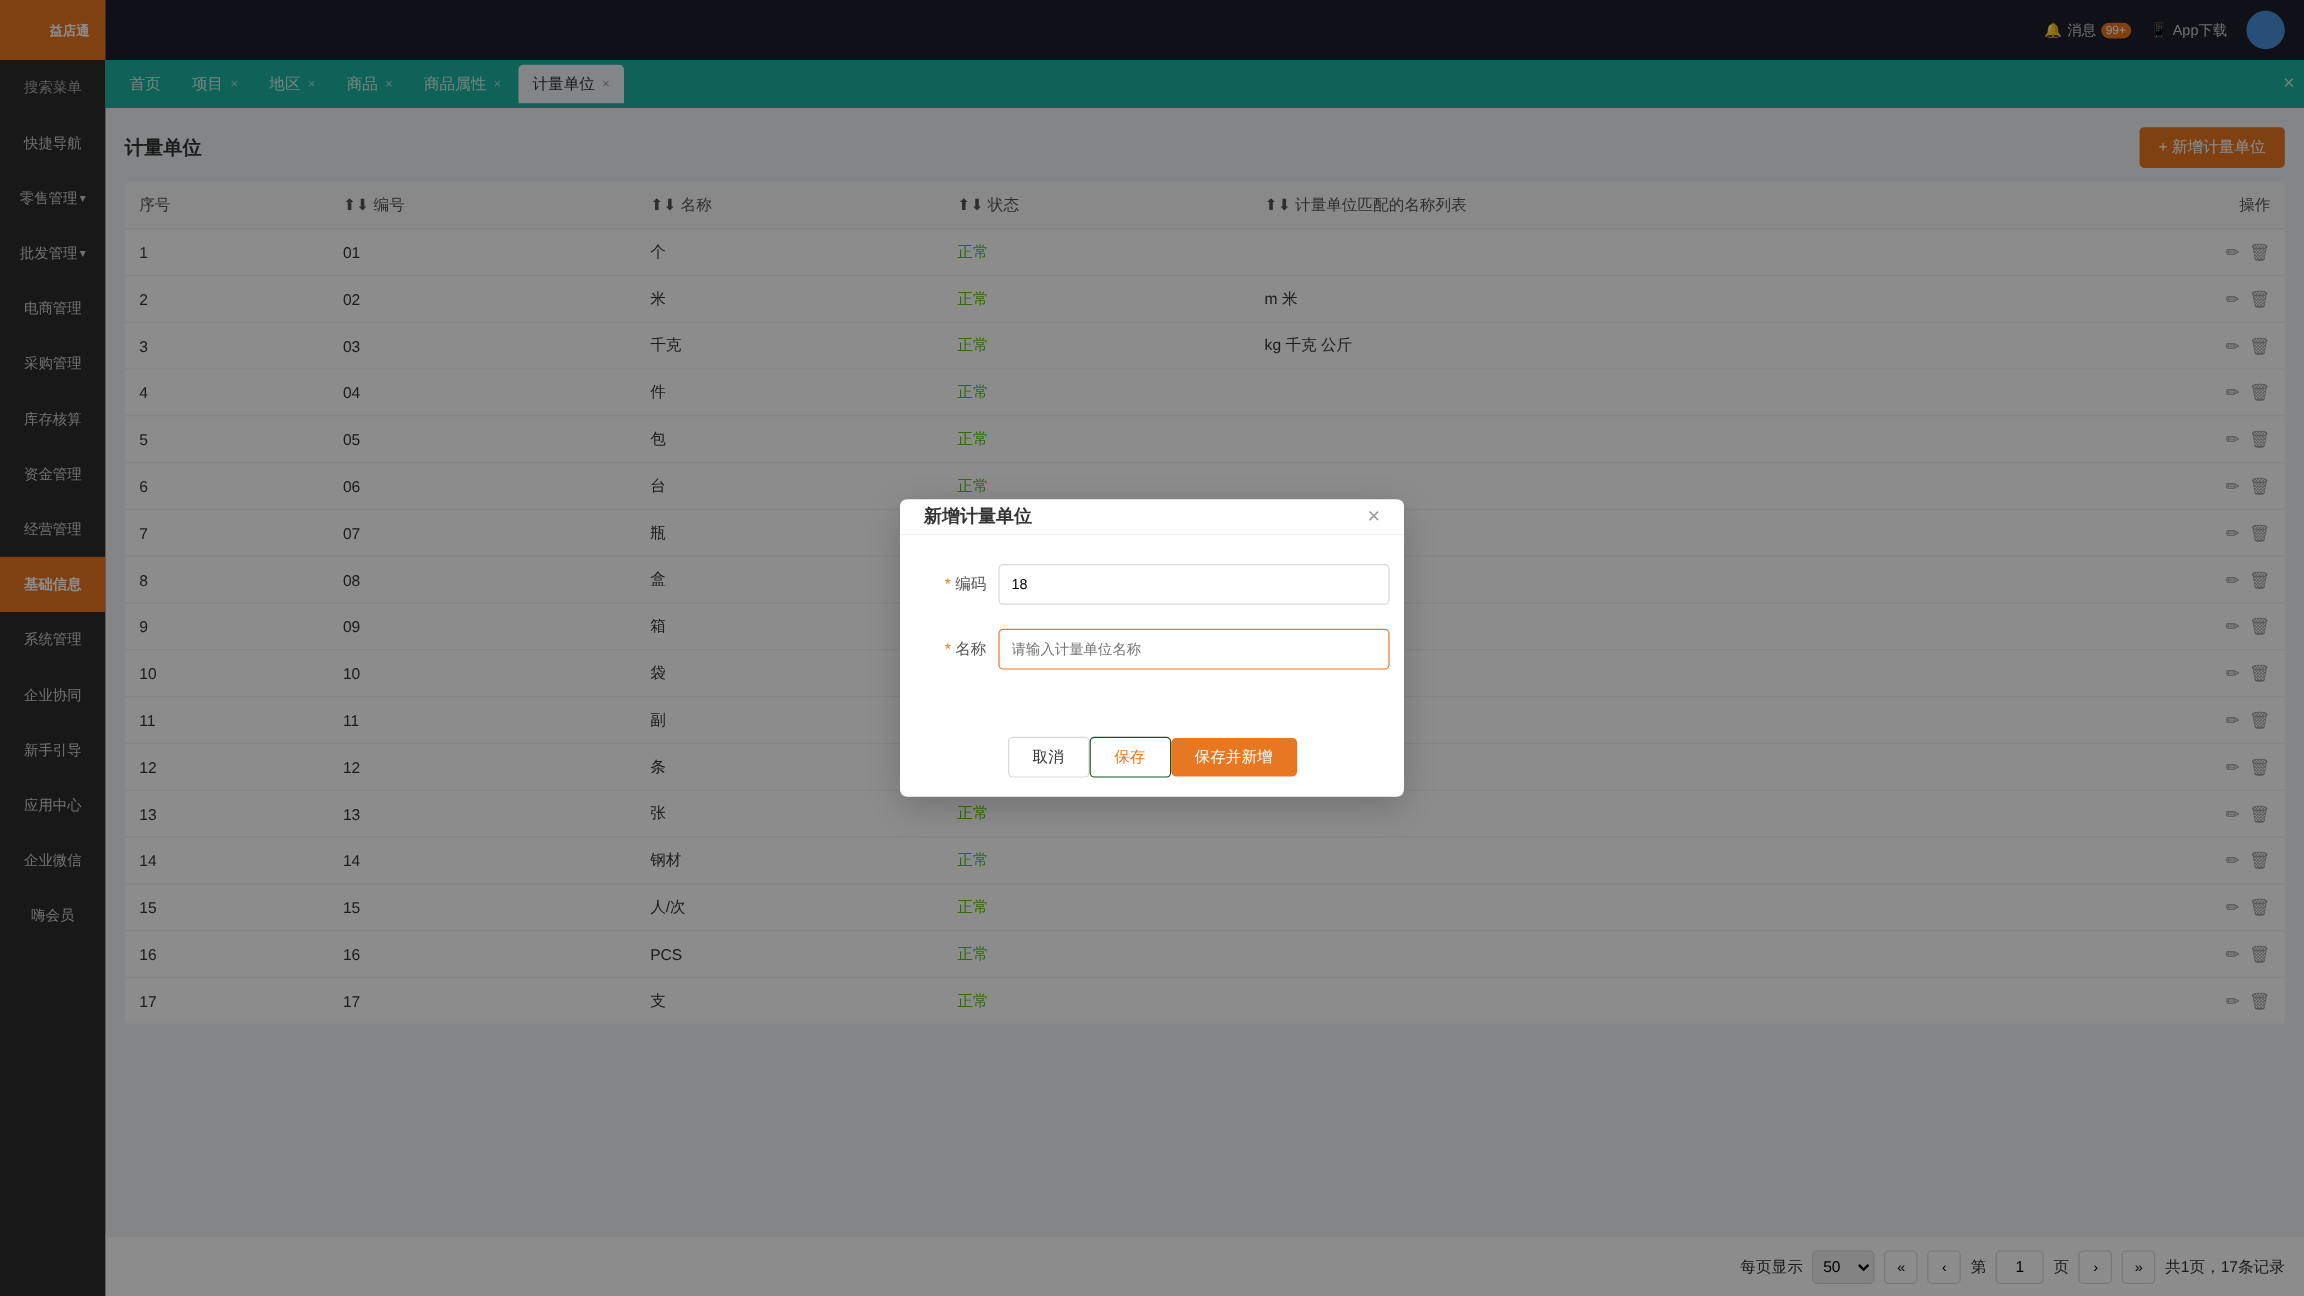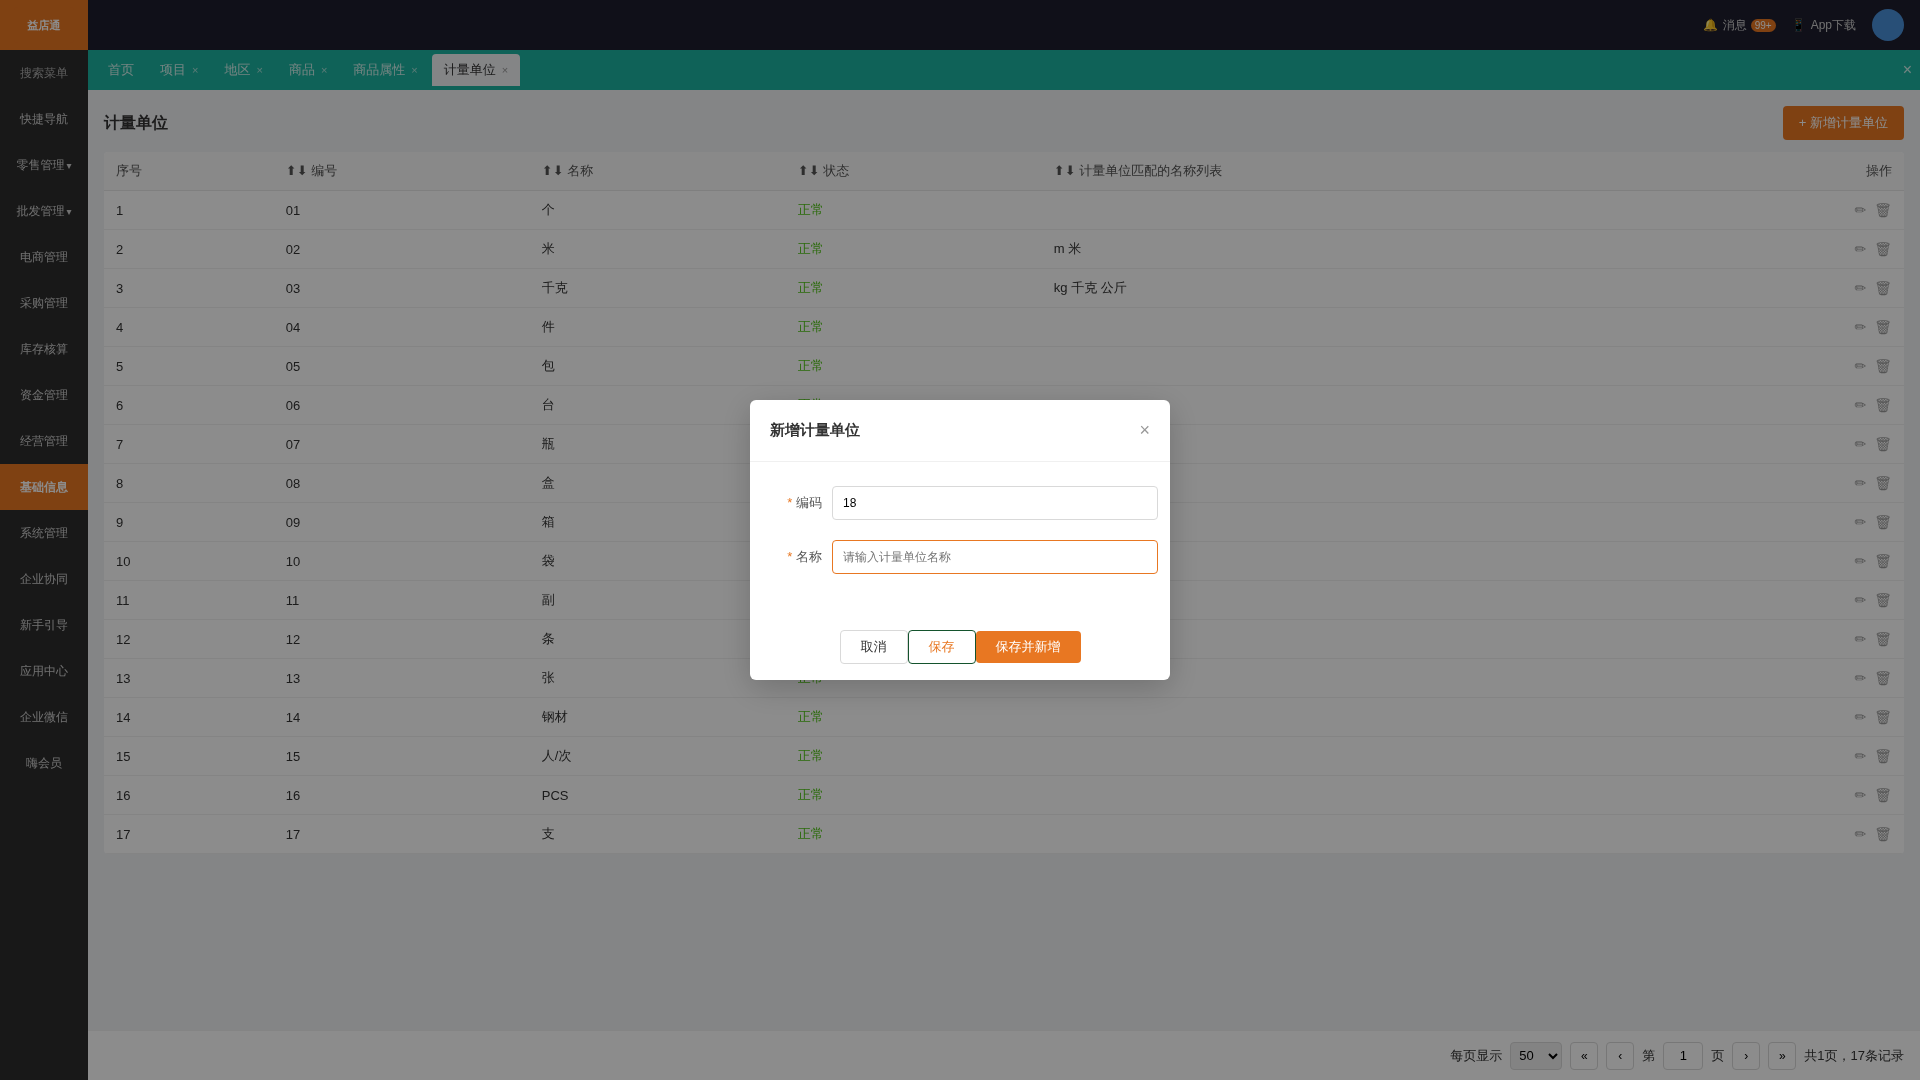--- a/index.html
+++ b/index.html
@@ -1,20 +1,20 @@
 <!DOCTYPE html>
 <html><head>
   <meta charset="utf-8">
   <style>
     * { margin: 0; padding: 0; box-sizing: border-box; }
     body { font-family: "Microsoft YaHei", "PingFang SC", sans-serif; font-size: 13px; background: #f0f2f5; width: 1920px; height: 1080px; overflow: hidden; display: flex; }
 
     
     .sidebar { width: 88px; background: #2d2d2d; height: 1080px; display: flex; flex-direction: column; align-items: center; flex-shrink: 0; }
-    .sidebar-logo { width: 88px; height: 50px; background: #e87722; display: flex; align-items: center; justify-content: center; flex-shrink: 0; }
+    .sidebar-logo { width: 88px; height: 50px; background: #e87722; display: flex; align-items: center; justify-content: flex-end; flex-shrink: 0; }
     .sidebar-logo-img { width: 60px; height: 36px; background: #e87722; border-radius: 4px; display: flex; align-items: center; justify-content: center; }
     .sidebar-logo-text { color: white; font-size: 11px; font-weight: bold; }
     .sidebar-search { width: 88px; height: 46px; display: flex; align-items: center; justify-content: center; cursor: pointer; color: #aaa; font-size: 12px; flex-shrink: 0; }
     .sidebar-nav { width: 88px; display: flex; flex-direction: column; align-items: center; flex: 1; overflow-y: auto; }
     .sidebar-item { width: 88px; height: 46px; display: flex; align-items: center; justify-content: center; cursor: pointer; color: #ccc; font-size: 12px; flex-shrink: 0; }
     .sidebar-item.active { background: #e87722; color: white; font-weight: bold; }
 
     
     .main { flex: 1; display: flex; flex-direction: column; height: 1080px; }
 
@@ -52,21 +52,21 @@
     .pagination { height: 50px; background: white; display: flex; align-items: center; justify-content: flex-end; padding: 0 16px; gap: 8px; border-top: 1px solid #f0f0f0; font-size: 13px; color: #333; flex-shrink: 0; }
     .page-btn { width: 28px; height: 28px; border: 1px solid #d9d9d9; background: white; border-radius: 4px; cursor: pointer; display: flex; align-items: center; justify-content: center; font-size: 12px; }
     .page-input { width: 40px; height: 28px; border: 1px solid #d9d9d9; border-radius: 4px; text-align: center; font-size: 13px; }
     .page-select { height: 28px; border: 1px solid #d9d9d9; border-radius: 4px; padding: 0 4px; font-size: 13px; }
 
     
     .overlay { position: fixed; top: 0; left: 0; width: 1920px; height: 1080px; background: rgba(0,0,0,0.45); z-index: 100; display: flex; align-items: center; justify-content: center; }
 
     
     .modal { background: white; border-radius: 6px; width: 420px; box-shadow: 0 8px 32px rgba(0,0,0,0.2); }
-    .modal-header { padding: 20px 20px; border-bottom: 1px solid #f0f0f0; display: flex; align-items: center; justify-content: space-between; }
+    .modal-header { padding: 4px 20px; border-bottom: 1px solid #f0f0f0; display: flex; align-items: center; justify-content: space-between; }
     .modal-title { font-size: 15px; font-weight: bold; color: #333; }
     .modal-close { cursor: pointer; color: #999; font-size: 18px; }
     .modal-body { padding: 24px 12px; }
     .form-row { display: flex; align-items: center; margin-bottom: 20px; }
     .form-label { width: 60px; text-align: right; font-size: 13px; color: #555; flex-shrink: 0; margin-right: 10px; }
     .form-label::before { content: "* "; color: #e87722; }
     .form-input { flex: 1; height: 34px; border: 1px solid #d9d9d9; border-radius: 4px; padding: 0 10px; font-size: 12px; outline: none; }
     .form-input.highlighted { border-color: #e87722; border-bottom-color: #e87722; }
     .modal-footer { padding: 12px 20px 16px; display: flex; align-items: center; justify-content: center; }
     .btn-cancel { padding: 7px 20px; border: 1px solid #d9d9d9; background: white; border-radius: 4px; cursor: pointer; font-size: 13px; color: #333; }

